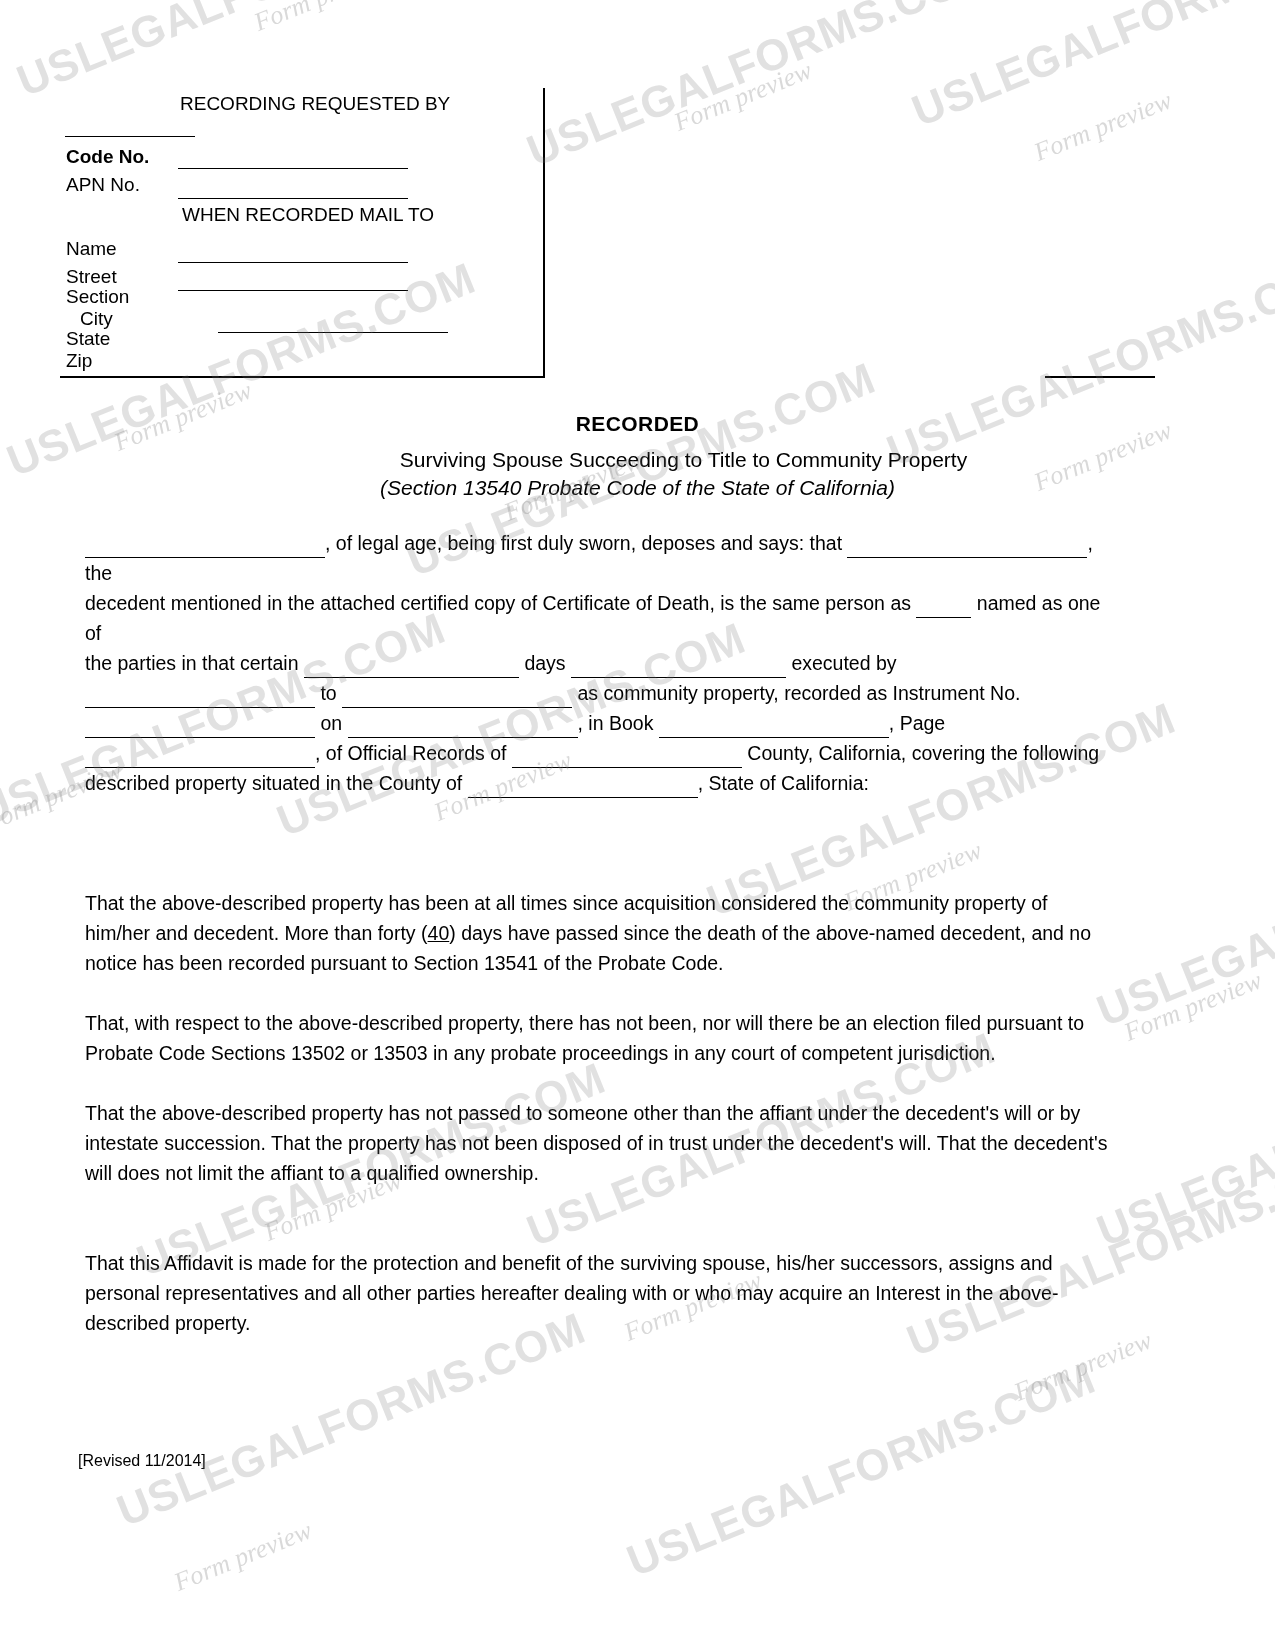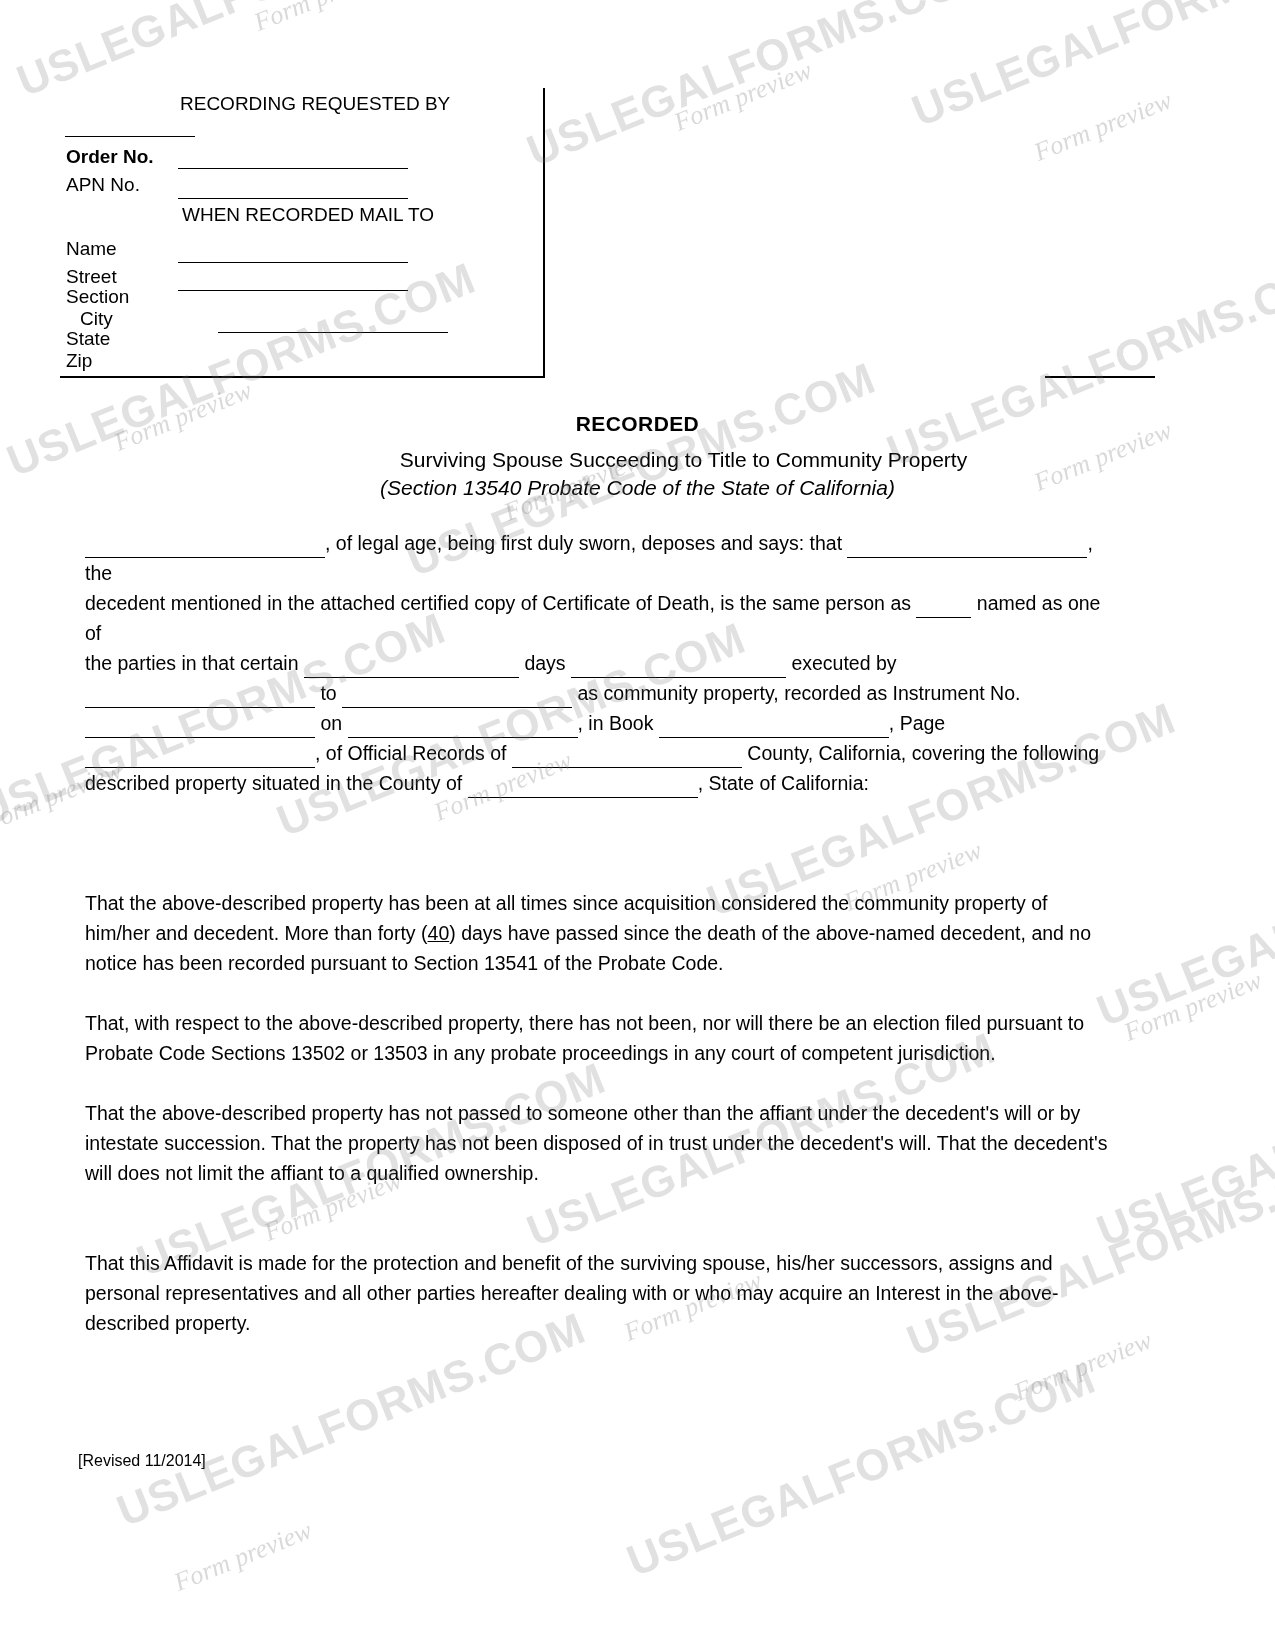--- a/index.html
+++ b/index.html
@@ -172,21 +172,21 @@
 
   <div class="header-box">
     <div class="hdr-vline"></div>
     <div class="hdr-hline-left"></div>
     <div class="hdr-hline-right"></div>
 
     <div class="rec-req">RECORDING REQUESTED BY</div>
 
     <div class="short-rule" style="left:5px; top:48px; width:130px;"></div>
 
-    <div class="lbl bold" style="left:6px; top:58px;">Order No.</div>
+    <div class="lbl bold" style="left:6px; top:58px;">Code No.</div>
     <div class="fill-line" style="left:118px; top:80px; width:230px;"></div>
 
     <div class="lbl" style="left:6px; top:86px;">APN No.</div>
     <div class="fill-line" style="left:118px; top:110px; width:230px;"></div>
 
     <div class="lbl" style="left:122px; top:116px;">WHEN RECORDED MAIL TO</div>
 
     <div class="lbl" style="left:6px; top:150px;">Name</div>
     <div class="fill-line" style="left:118px; top:174px; width:230px;"></div>
 

